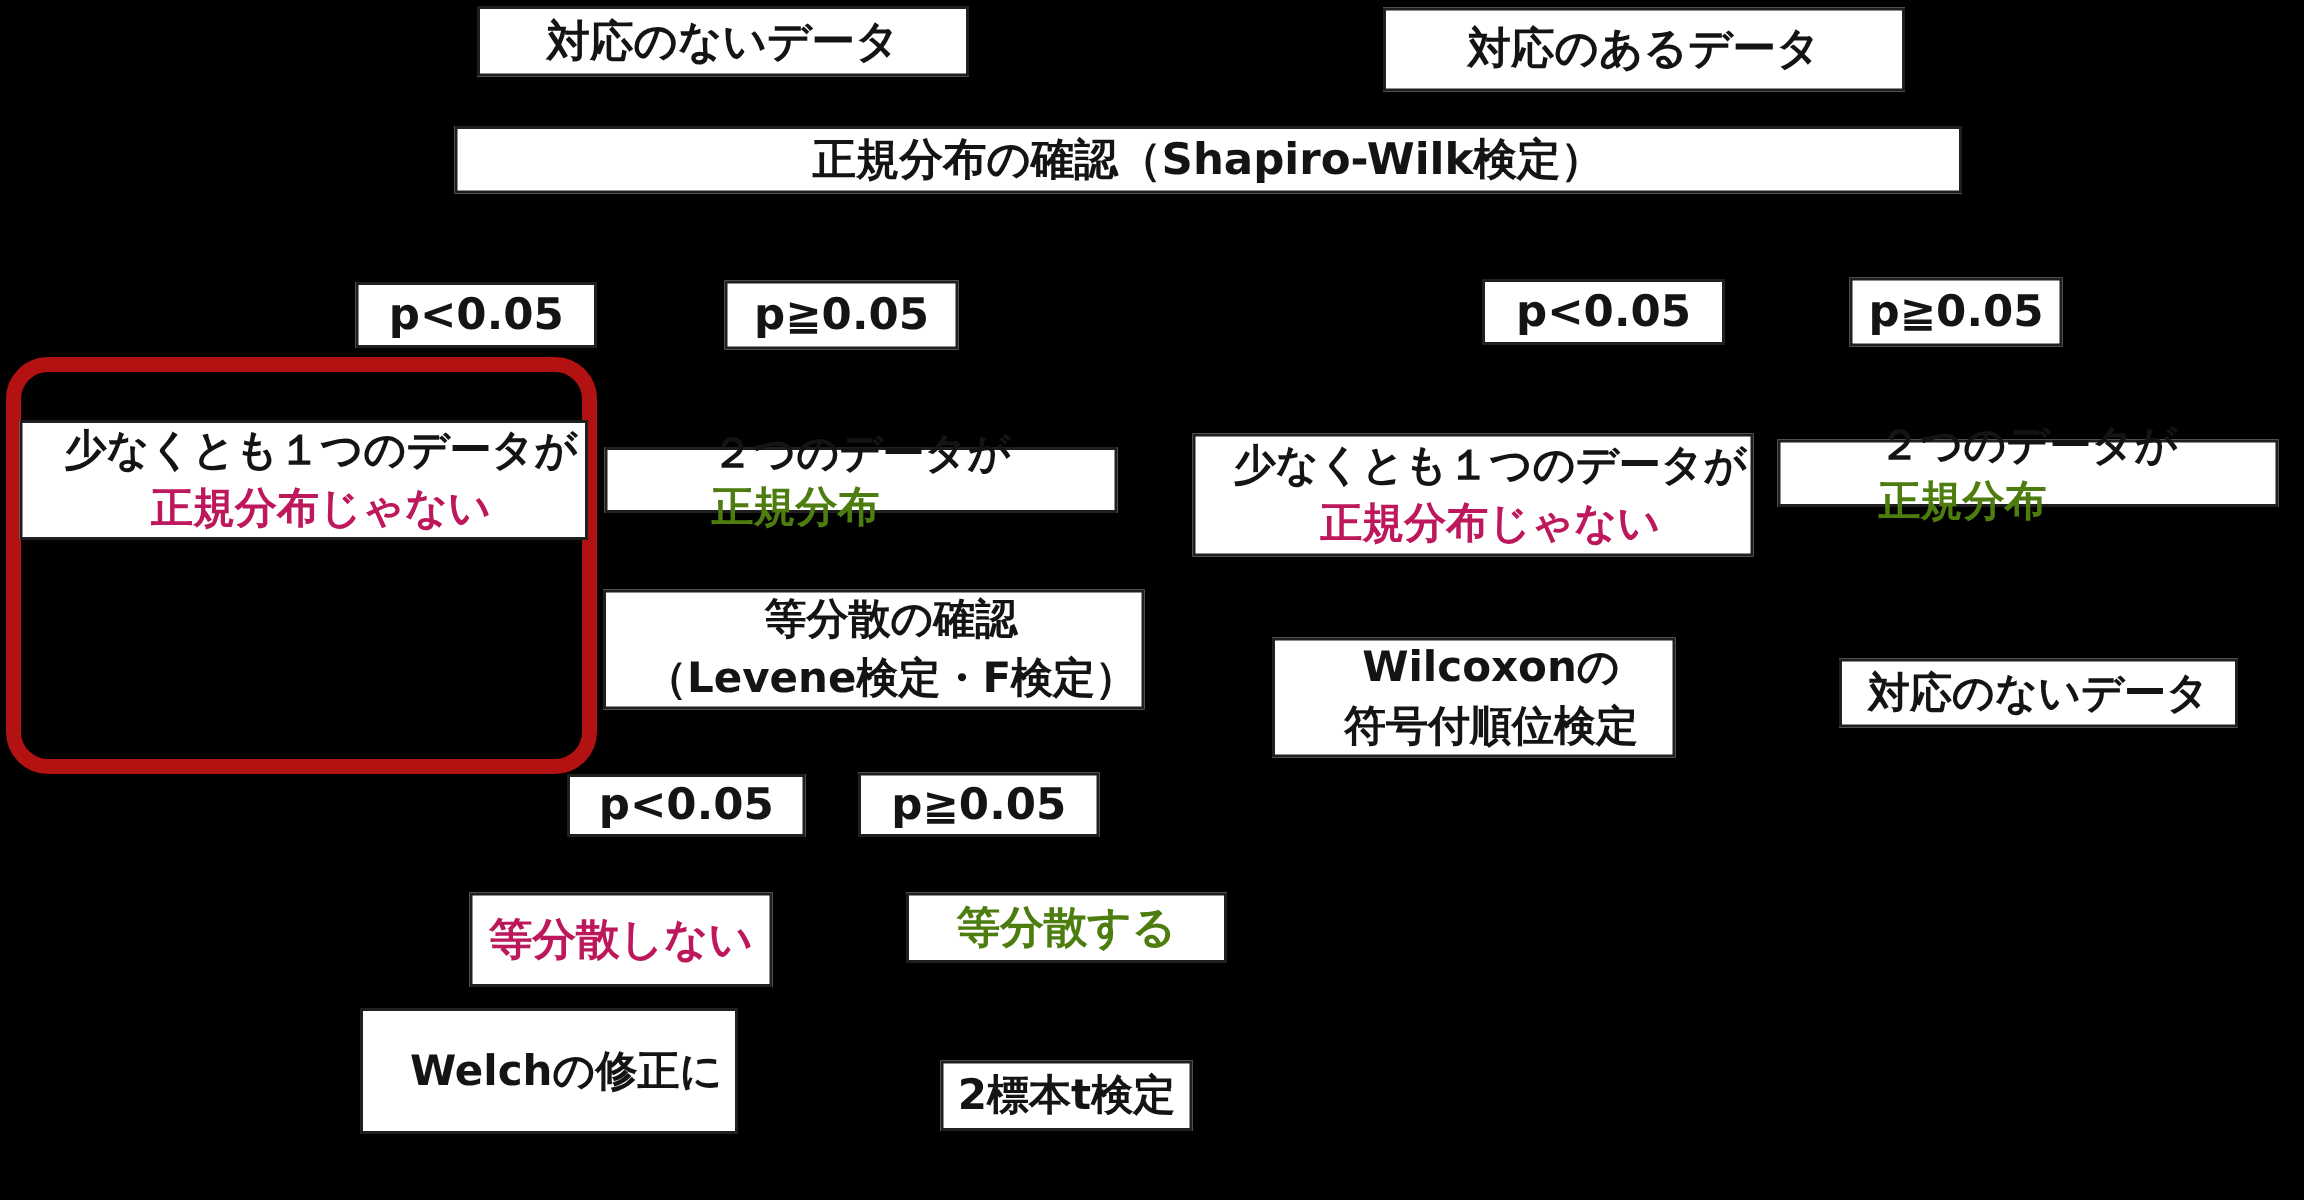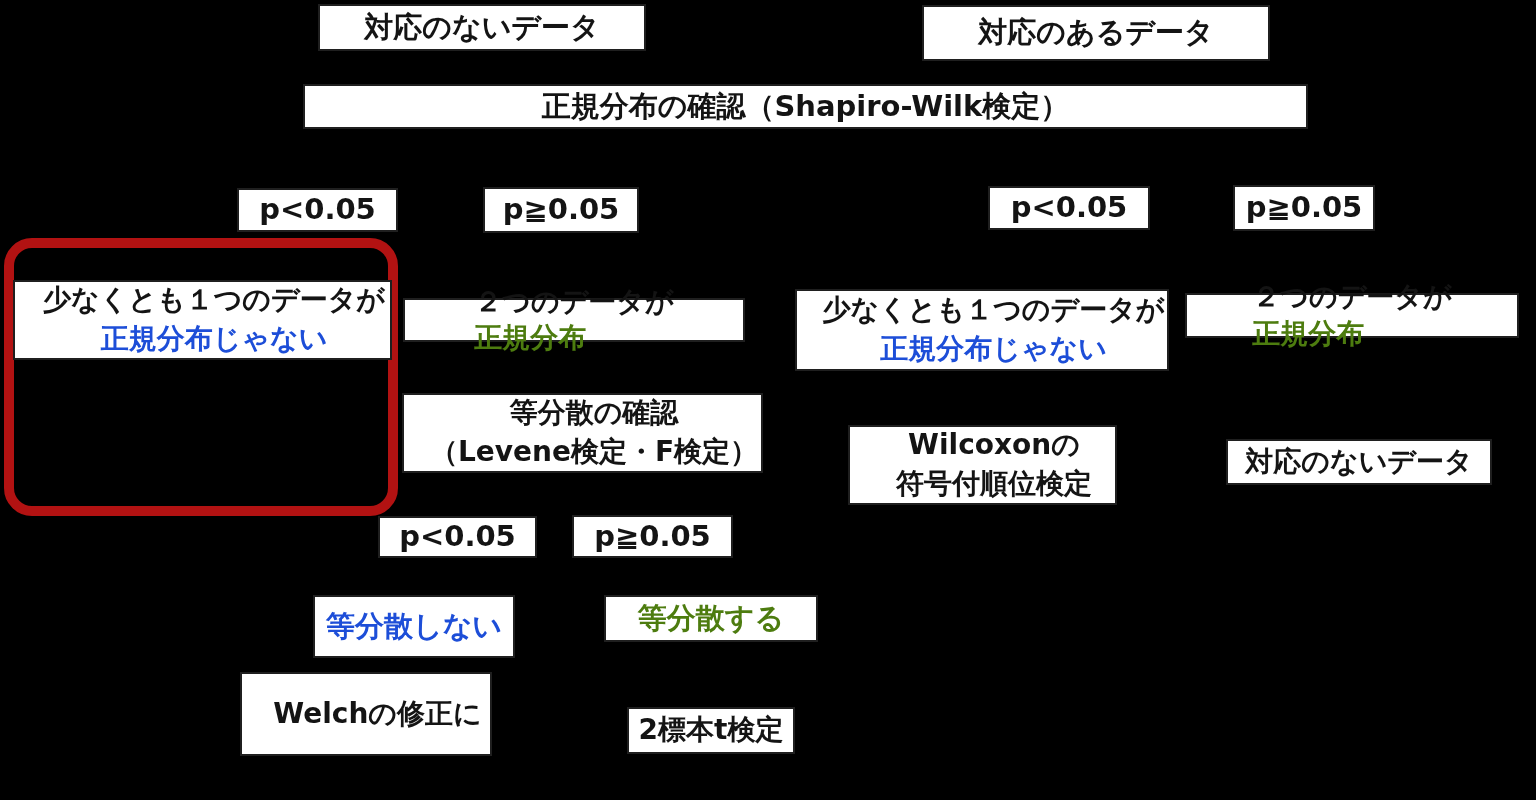--- a/index.html
+++ b/index.html
@@ -26,21 +26,21 @@
     align-items: center;
     justify-content: center;
     text-align: center;
     font-weight: 600;
     font-size: 29px;
     line-height: 1.3;
     white-space: nowrap;
   }
   .box .row { display: block; }
   .box .inline-row { display: flex; flex-direction: column; align-items: baseline; justify-content: center; }
-  .blue-text { color: #1d4ed8; }
+  .blue-text { color: #be185d; }
   .red-text  { color: #4d7c0f; }
   .two-line { line-height: 1.38; padding-left: 23px; }
   #highlight-frame {
     position: absolute;
     left: 4px;
     top: 238px;
     width: 394px;
     height: 278px;
     border: 10px solid #b21212;
     border-radius: 28px;

